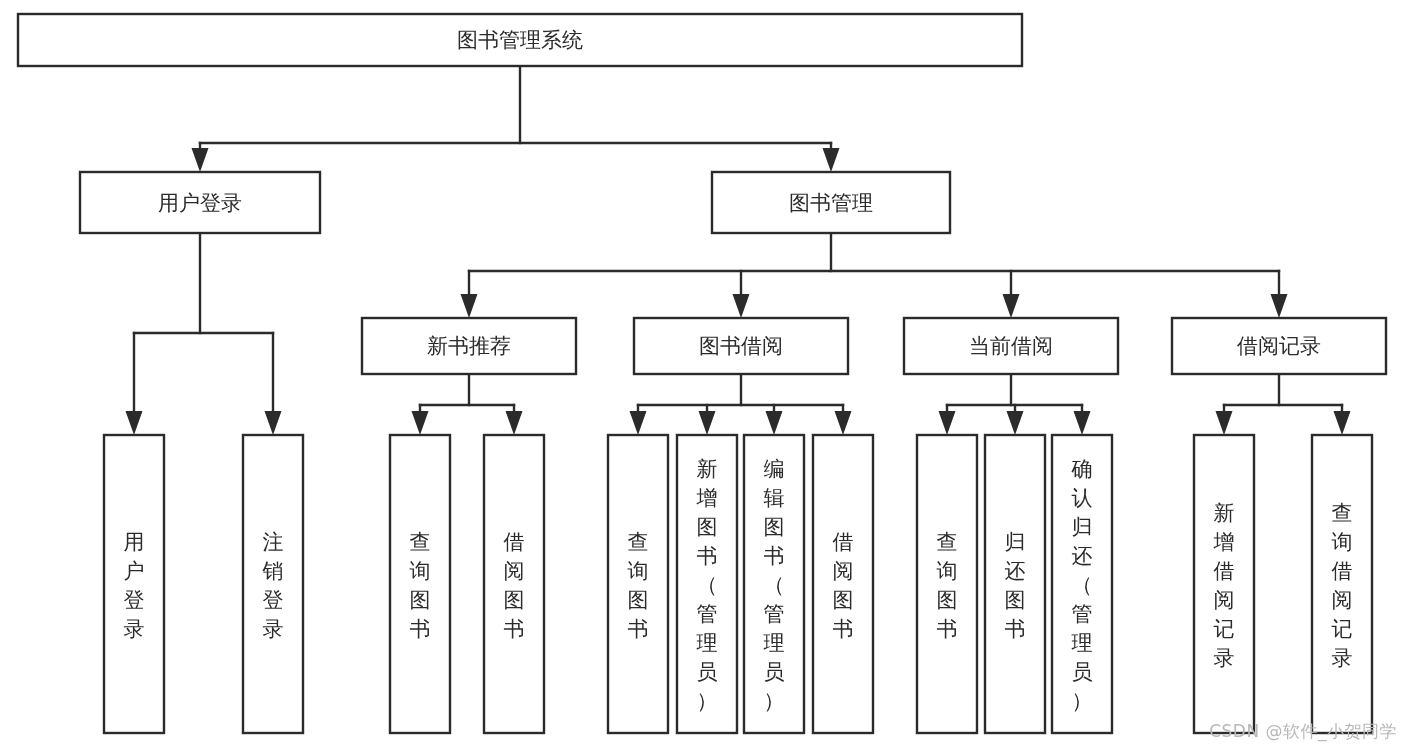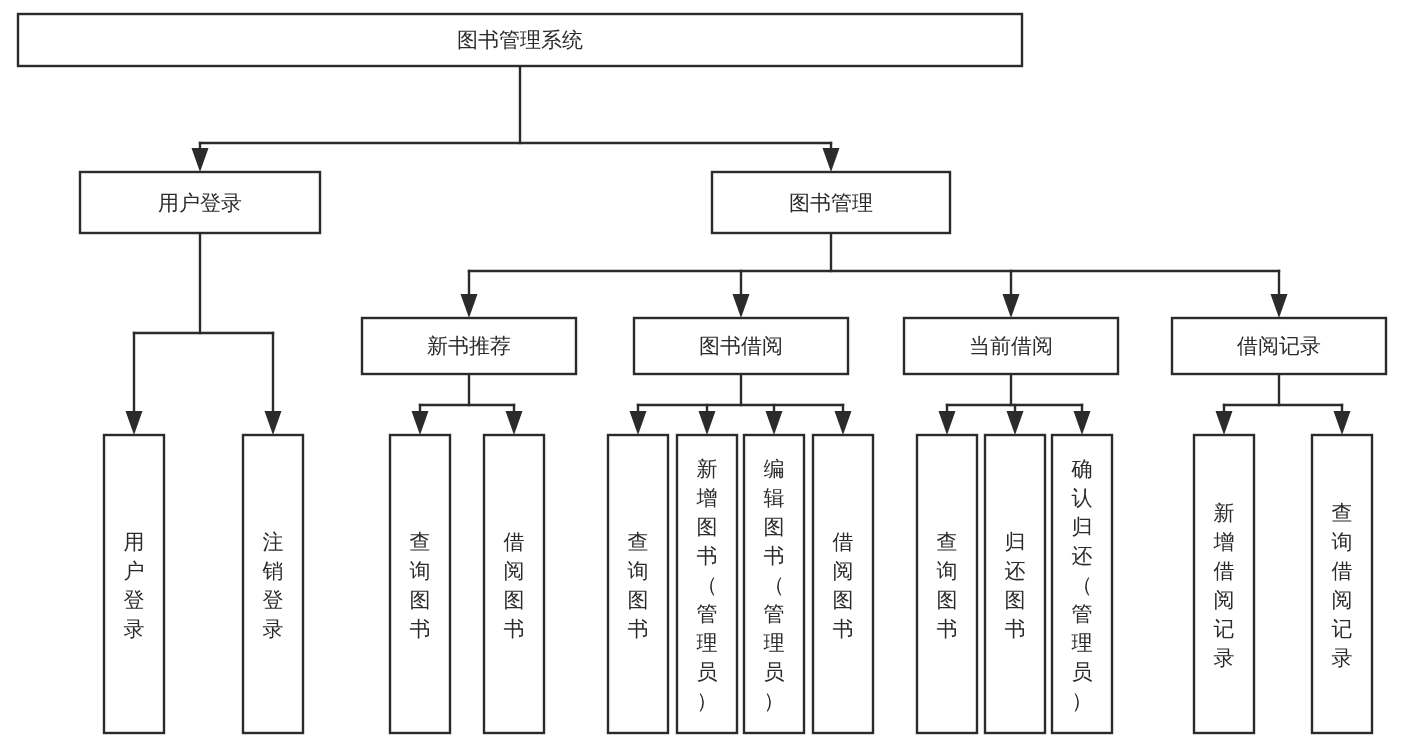--- a/index.html
+++ b/index.html
@@ -200,13 +200,14 @@
         <g>
           <rect x="1194" y="435" width="60" height="298" class="node-box"></rect>
           <text x="1224" y="519.62" class="node-label-vert"><tspan x="1224" dy="0">新</tspan><tspan x="1224" dy="29">增</tspan><tspan x="1224" dy="29">借</tspan><tspan x="1224" dy="29">阅</tspan><tspan x="1224" dy="29">记</tspan><tspan x="1224" dy="29">录</tspan></text>
         </g>
         <g>
           <rect x="1312" y="435" width="60" height="298" class="node-box"></rect>
           <text x="1342" y="519.62" class="node-label-vert"><tspan x="1342" dy="0">查</tspan><tspan x="1342" dy="29">询</tspan><tspan x="1342" dy="29">借</tspan><tspan x="1342" dy="29">阅</tspan><tspan x="1342" dy="29">记</tspan><tspan x="1342" dy="29">录</tspan></text>
         </g>
       </g>
   </svg>
+  <div class="watermark">CSDN @软件_小贺同学</div>
 </div>
 
 </body></html>

